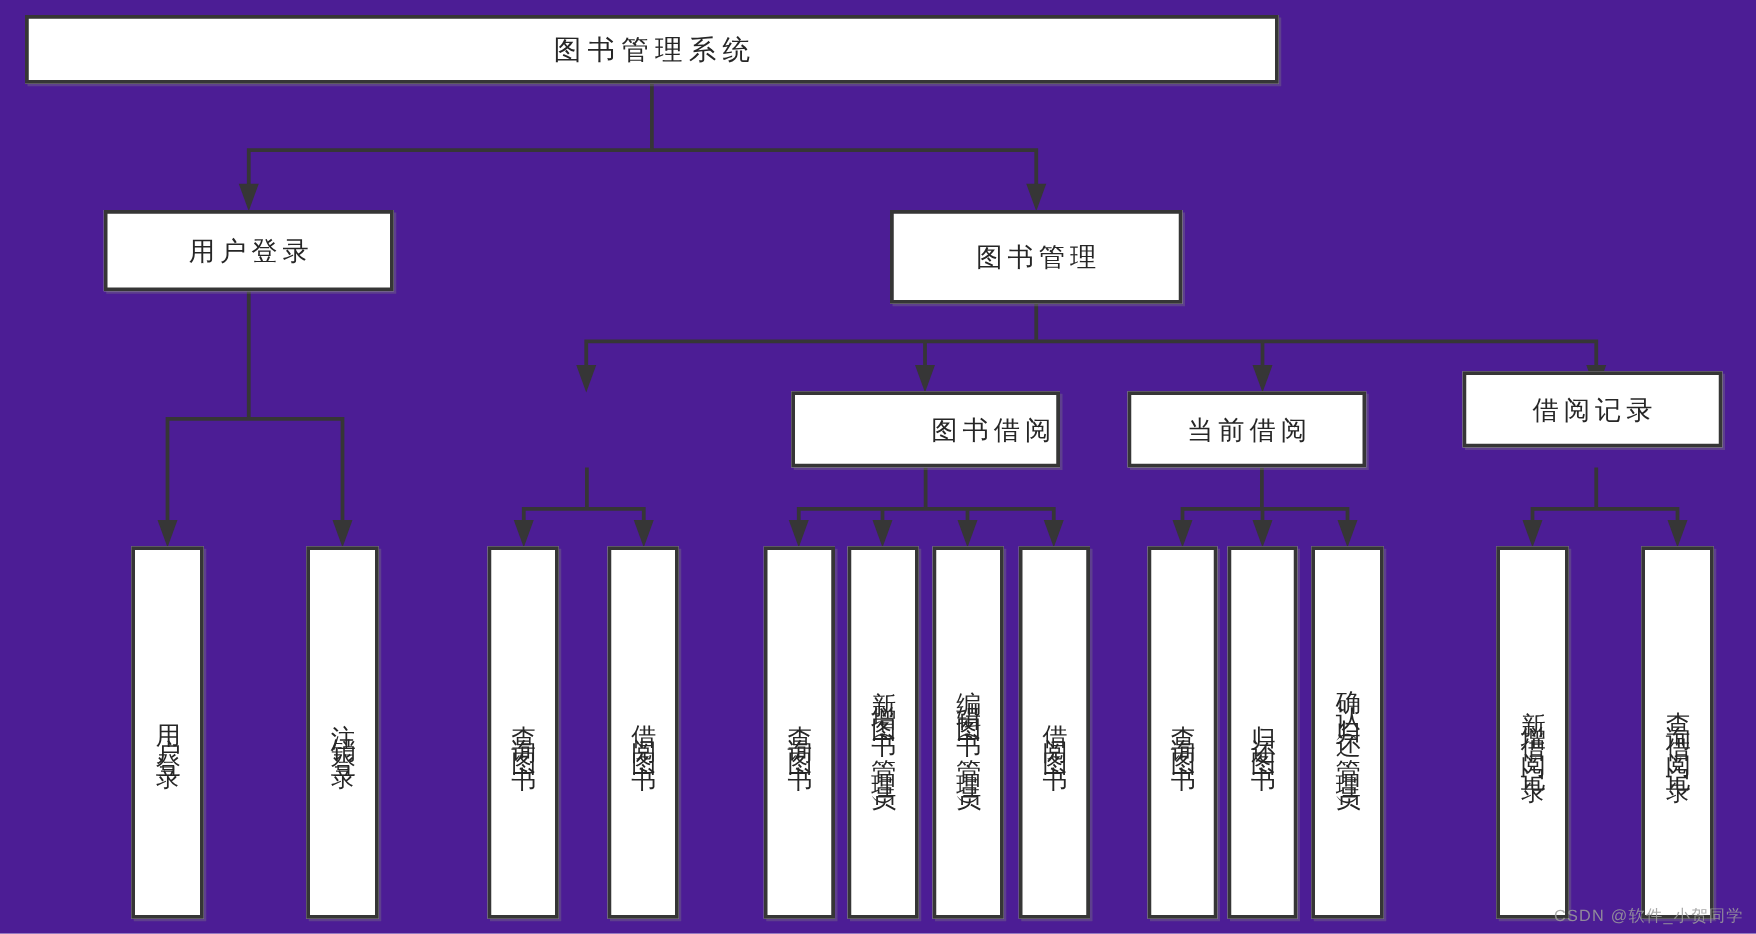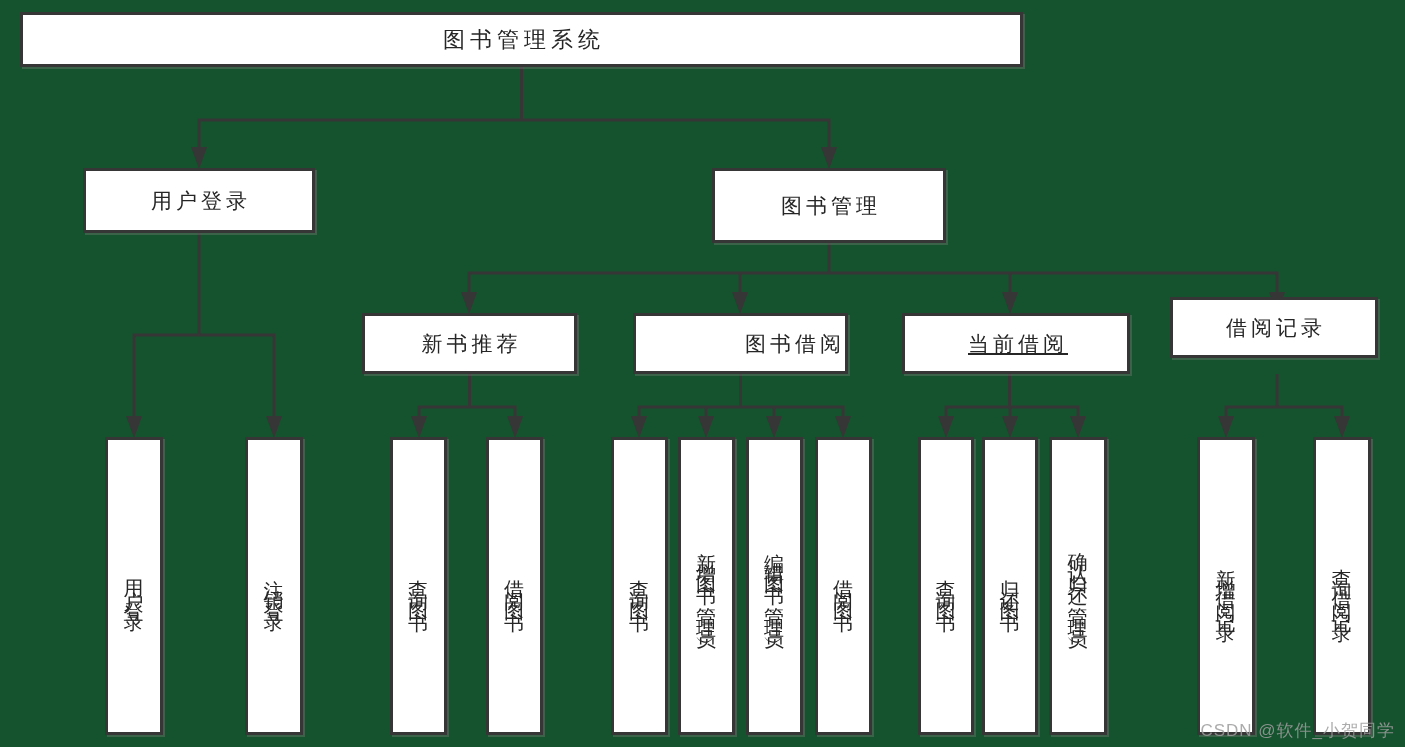--- a/index.html
+++ b/index.html
@@ -1,20 +1,20 @@
 <!DOCTYPE html>
 <html><head>
 <meta charset="utf-8">
 <style>
   html, body { margin: 0; padding: 0; background: #ffffff; }
   .stage {
     position: relative;
     width: 1405px;
     height: 747px;
-    background: #14532d;
+    background: #4c1d95;
     font-family: "Liberation Sans", sans-serif;
     overflow: hidden;
   }
   svg.connectors {
     position: absolute;
     left: 0; top: 0;
     width: 1405px; height: 747px;
     z-index: 1;
   }
   .hbox {
@@ -53,21 +53,21 @@
     font-size: 20px;
     line-height: 1;
     letter-spacing: 11px;
     color: #262626;
     white-space: nowrap;
   }
   .watermark {
     position: absolute;
     right: 10px;
     bottom: 5px;
-    font-size: 17px;
+    font-size: 13px;
     letter-spacing: 1px;
     color: rgba(156,156,156,0.85);
     z-index: 5;
     white-space: nowrap;
     margin-left: 18px;
   }
 </style>
 </head>
 <body>
 
@@ -120,27 +120,24 @@
     <span>图书管理系统</span>
   </div>
 
   <div class="hbox" style="left:83px; top:168px; width:232px; height:65px;">
     <span>用户登录</span>
   </div>
   <div class="hbox" style="left:712px; top:168px; width:234px; height:75px;">
     <span>图书管理</span>
   </div>
 
-  <div class="hbox" style="left:362px; top:313px; width:215px; height:61px;">
-    <span>新书推荐</span>
-  </div>
   <div class="hbox" style="left:633px; top:313px; width:215px; height:61px;justify-content:flex-end;">
     <span>图书借阅</span>
   </div>
-  <div class="hbox" style="left:902px; top:313px; width:228px; height:61px;text-decoration:underline;">
+  <div class="hbox" style="left:902px; top:313px; width:191px; height:61px;">
     <span>当前借阅</span>
   </div>
   <div class="hbox" style="left:1170px; top:297px; width:208px; height:61px;">
     <span>借阅记录</span>
   </div>
 
   <div class="vbox" style="left:105px; top:437px;">
     <span class="vtext">用户登录</span>
   </div>
   <div class="vbox" style="left:245px; top:437px;">

